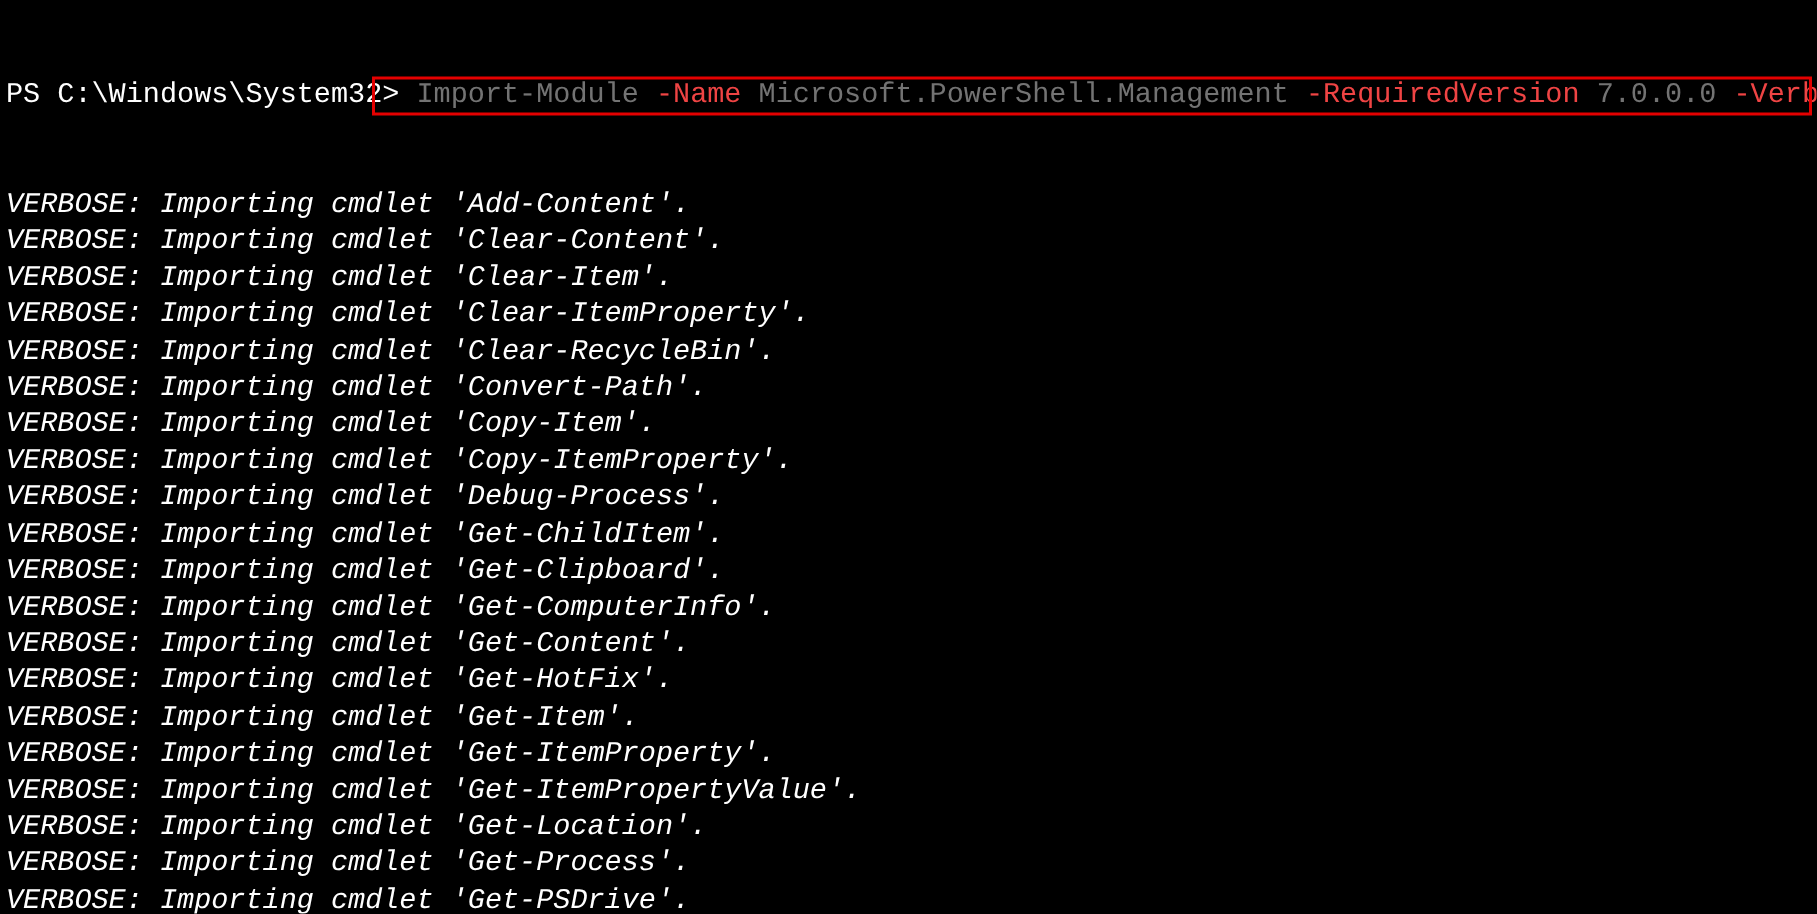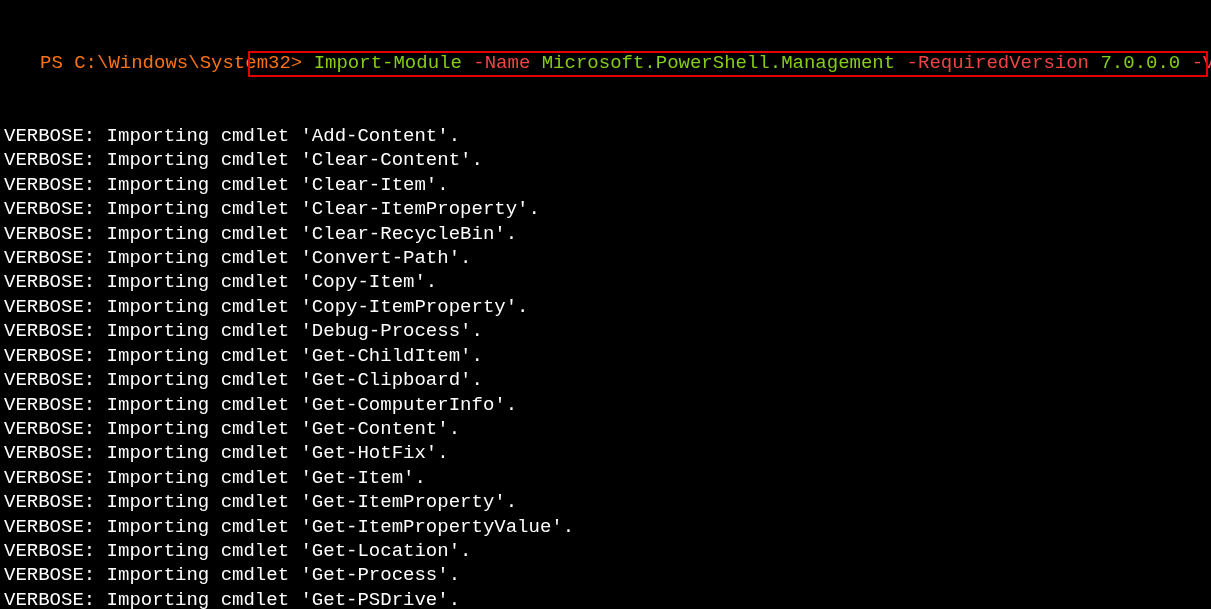--- a/index.html
+++ b/index.html
@@ -15,30 +15,30 @@
     font-size: 19px;
     line-height: 24.4px;
     color: #fff;
     background: #000;
     white-space: pre;
     padding: 2px 4px;
   }
   .prompt-line {
     position: relative;
   }
-  .prompt-text { color: #f97316; margin-left: 36px; }
-  .cmd-white { color: #84cc16; }
+  .prompt-text { color: #ffffff; }
+  .cmd-white { color: #737373; }
   .cmd-gray  { color: #ef4444; }
   .highlight-box {
     position: absolute;
     border: 2px solid #e40000;
     pointer-events: none;
     box-sizing: border-box;
   }
-  .output-line { color: #fff; }
+  .output-line { color: #fff; font-style: italic; }
 </style>
 </head>
 <body>
 
 <div class="terminal">
   <div class="prompt-line"><span class="prompt-text">PS C:\Windows\System32&gt; </span><span class="cmd-white">Import-Module</span><span class="cmd-gray"> -Name </span><span class="cmd-white">Microsoft.PowerShell.Management</span><span class="cmd-gray"> -RequiredVersion </span><span class="cmd-white">7.0.0.0</span><span class="cmd-gray"> -Verbose</span><div class="highlight-box" style="left:244px;top:0px;width:960px;height:26px;"></div></div>
   <div id="lines"><div class="output-line">VERBOSE: Importing cmdlet 'Add-Content'.</div><div class="output-line">VERBOSE: Importing cmdlet 'Clear-Content'.</div><div class="output-line">VERBOSE: Importing cmdlet 'Clear-Item'.</div><div class="output-line">VERBOSE: Importing cmdlet 'Clear-ItemProperty'.</div><div class="output-line">VERBOSE: Importing cmdlet 'Clear-RecycleBin'.</div><div class="output-line">VERBOSE: Importing cmdlet 'Convert-Path'.</div><div class="output-line">VERBOSE: Importing cmdlet 'Copy-Item'.</div><div class="output-line">VERBOSE: Importing cmdlet 'Copy-ItemProperty'.</div><div class="output-line">VERBOSE: Importing cmdlet 'Debug-Process'.</div><div class="output-line">VERBOSE: Importing cmdlet 'Get-ChildItem'.</div><div class="output-line">VERBOSE: Importing cmdlet 'Get-Clipboard'.</div><div class="output-line">VERBOSE: Importing cmdlet 'Get-ComputerInfo'.</div><div class="output-line">VERBOSE: Importing cmdlet 'Get-Content'.</div><div class="output-line">VERBOSE: Importing cmdlet 'Get-HotFix'.</div><div class="output-line">VERBOSE: Importing cmdlet 'Get-Item'.</div><div class="output-line">VERBOSE: Importing cmdlet 'Get-ItemProperty'.</div><div class="output-line">VERBOSE: Importing cmdlet 'Get-ItemPropertyValue'.</div><div class="output-line">VERBOSE: Importing cmdlet 'Get-Location'.</div><div class="output-line">VERBOSE: Importing cmdlet 'Get-Process'.</div><div class="output-line">VERBOSE: Importing cmdlet 'Get-PSDrive'.</div></div>
 </div>
 
 </body></html>

